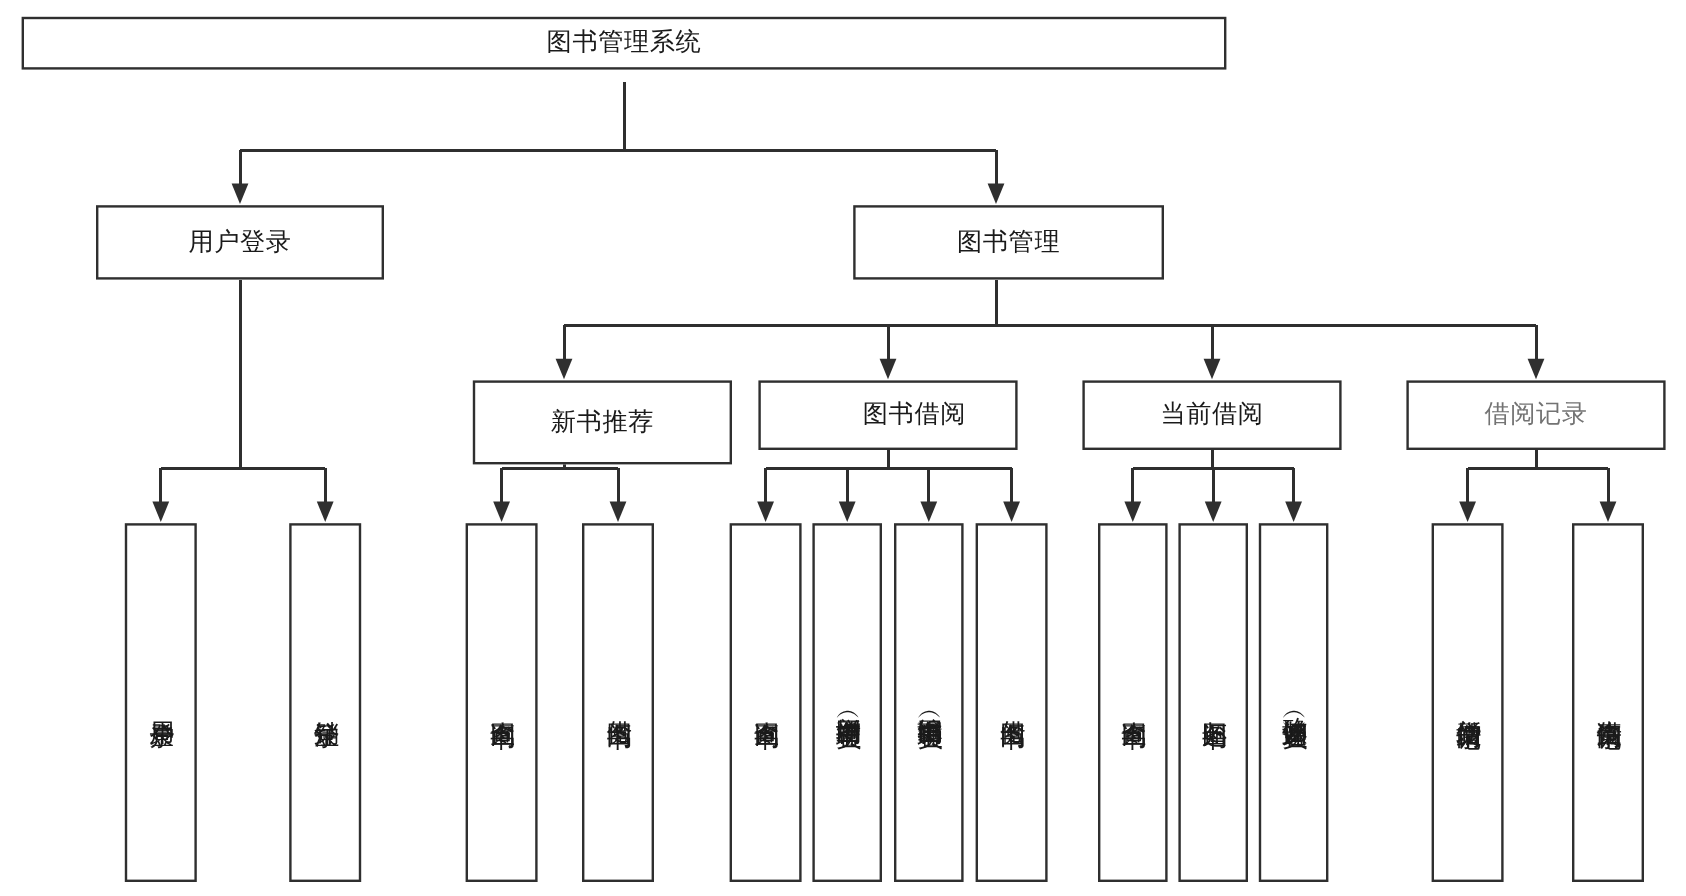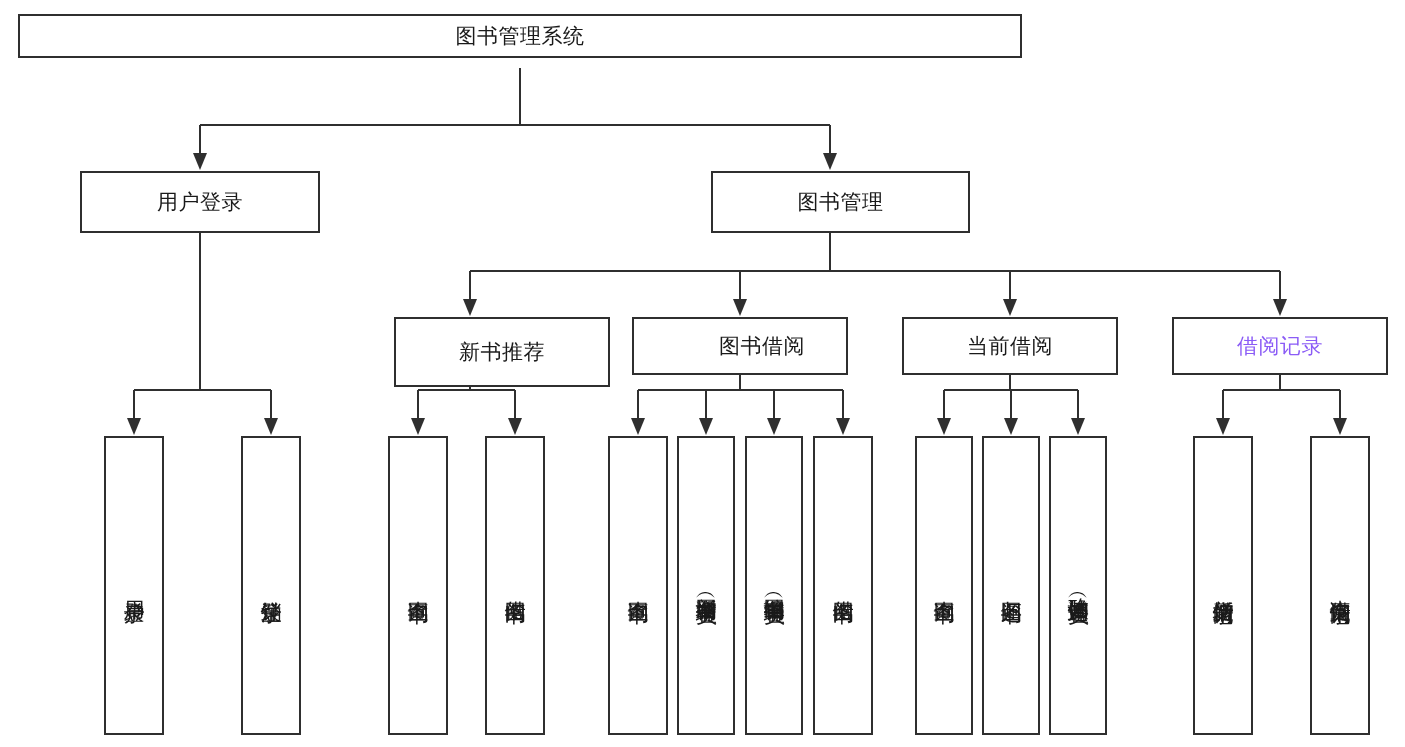--- a/index.html
+++ b/index.html
@@ -141,21 +141,21 @@
       </div>
       <div class="node horiz" style="left: 362px; top: 317px; width: 216px; height: 70px; border-color: rgb(47, 47, 47); background: rgb(255, 255, 255); color: rgb(26, 26, 26); margin-left: 32px;">
         <span class="label">新书推荐</span>
       </div>
       <div class="node horiz" style="left: 632px; top: 317px; width: 216px; height: 58px; border-color: rgb(47, 47, 47); background: rgb(255, 255, 255); color: rgb(26, 26, 26); padding-left: 44px;">
         <span class="label">图书借阅</span>
       </div>
       <div class="node horiz" style="left: 902px; top: 317px; width: 216px; height: 58px; border-color: rgb(47, 47, 47); background: rgb(255, 255, 255); color: rgb(26, 26, 26); text-align: center;">
         <span class="label">当前借阅</span>
       </div>
-      <div class="node horiz" style="left: 1172px; top: 317px; width: 216px; height: 58px; border-color: rgb(47, 47, 47); background: rgb(255, 255, 255); color: #8b5cf6;">
+      <div class="node horiz" style="left: 1172px; top: 317px; width: 216px; height: 58px; border-color: rgb(47, 47, 47); background: rgb(255, 255, 255); color: #737373;">
         <span class="label">借阅记录</span>
       </div>
       <div class="node vert" style="left: 104px; top: 436px; width: 60px; height: 299px; border-color: rgb(47, 47, 47); background: rgb(255, 255, 255); color: rgb(26, 26, 26);">
         <span class="label">用户登录</span>
       </div>
       <div class="node vert" style="left: 241px; top: 436px; width: 60px; height: 299px; border-color: rgb(47, 47, 47); background: rgb(255, 255, 255); color: rgb(26, 26, 26);">
         <span class="label">注销登录</span>
       </div>
       <div class="node vert" style="left: 388px; top: 436px; width: 60px; height: 299px; border-color: rgb(47, 47, 47); background: rgb(255, 255, 255); color: rgb(26, 26, 26);">
         <span class="label">查询图书</span>

